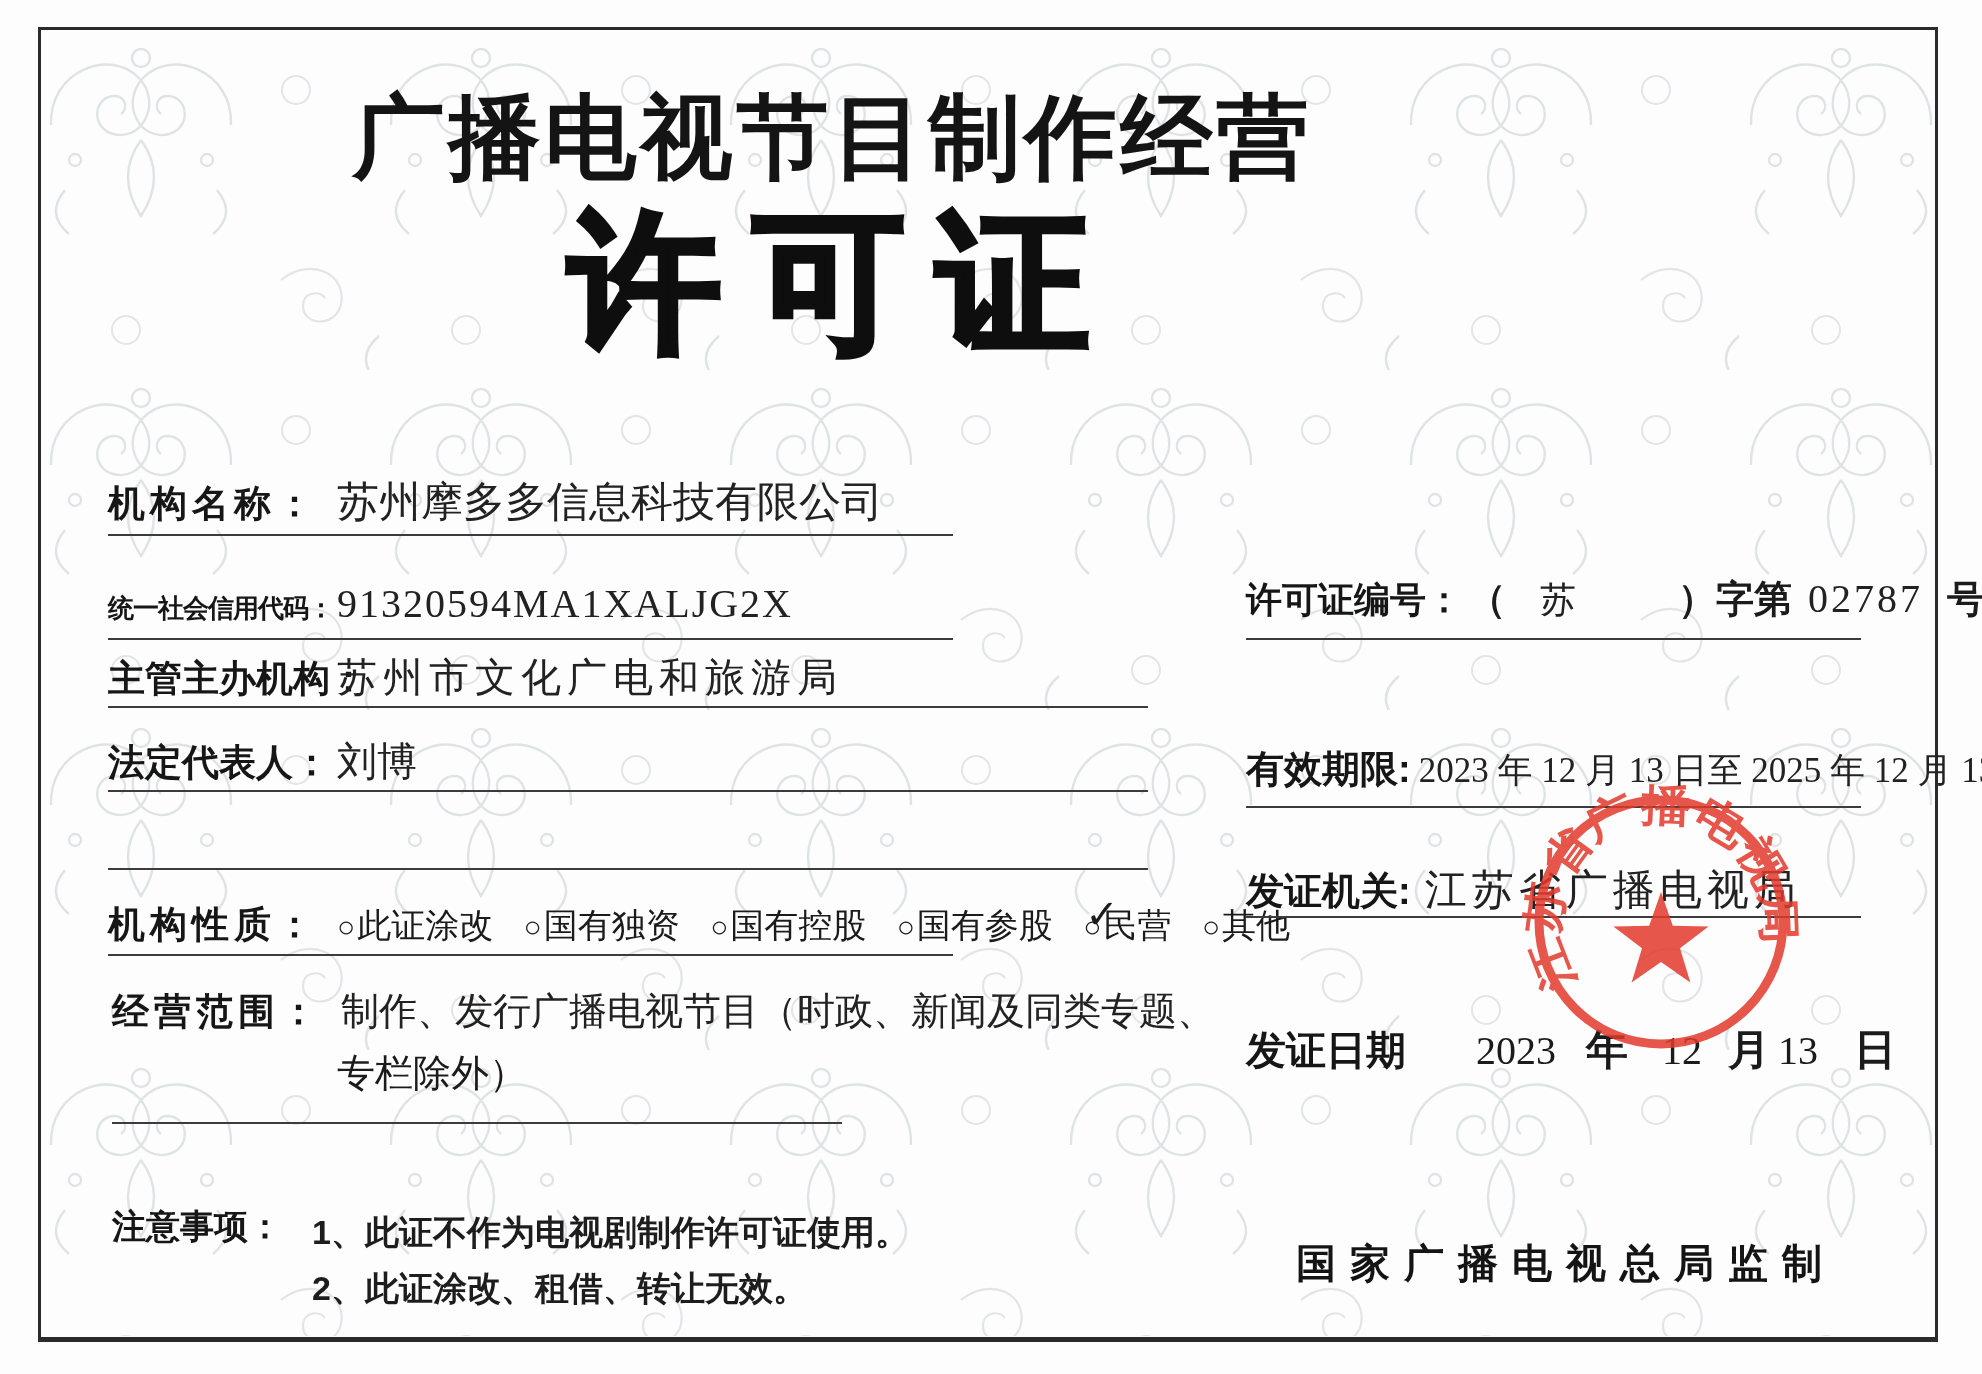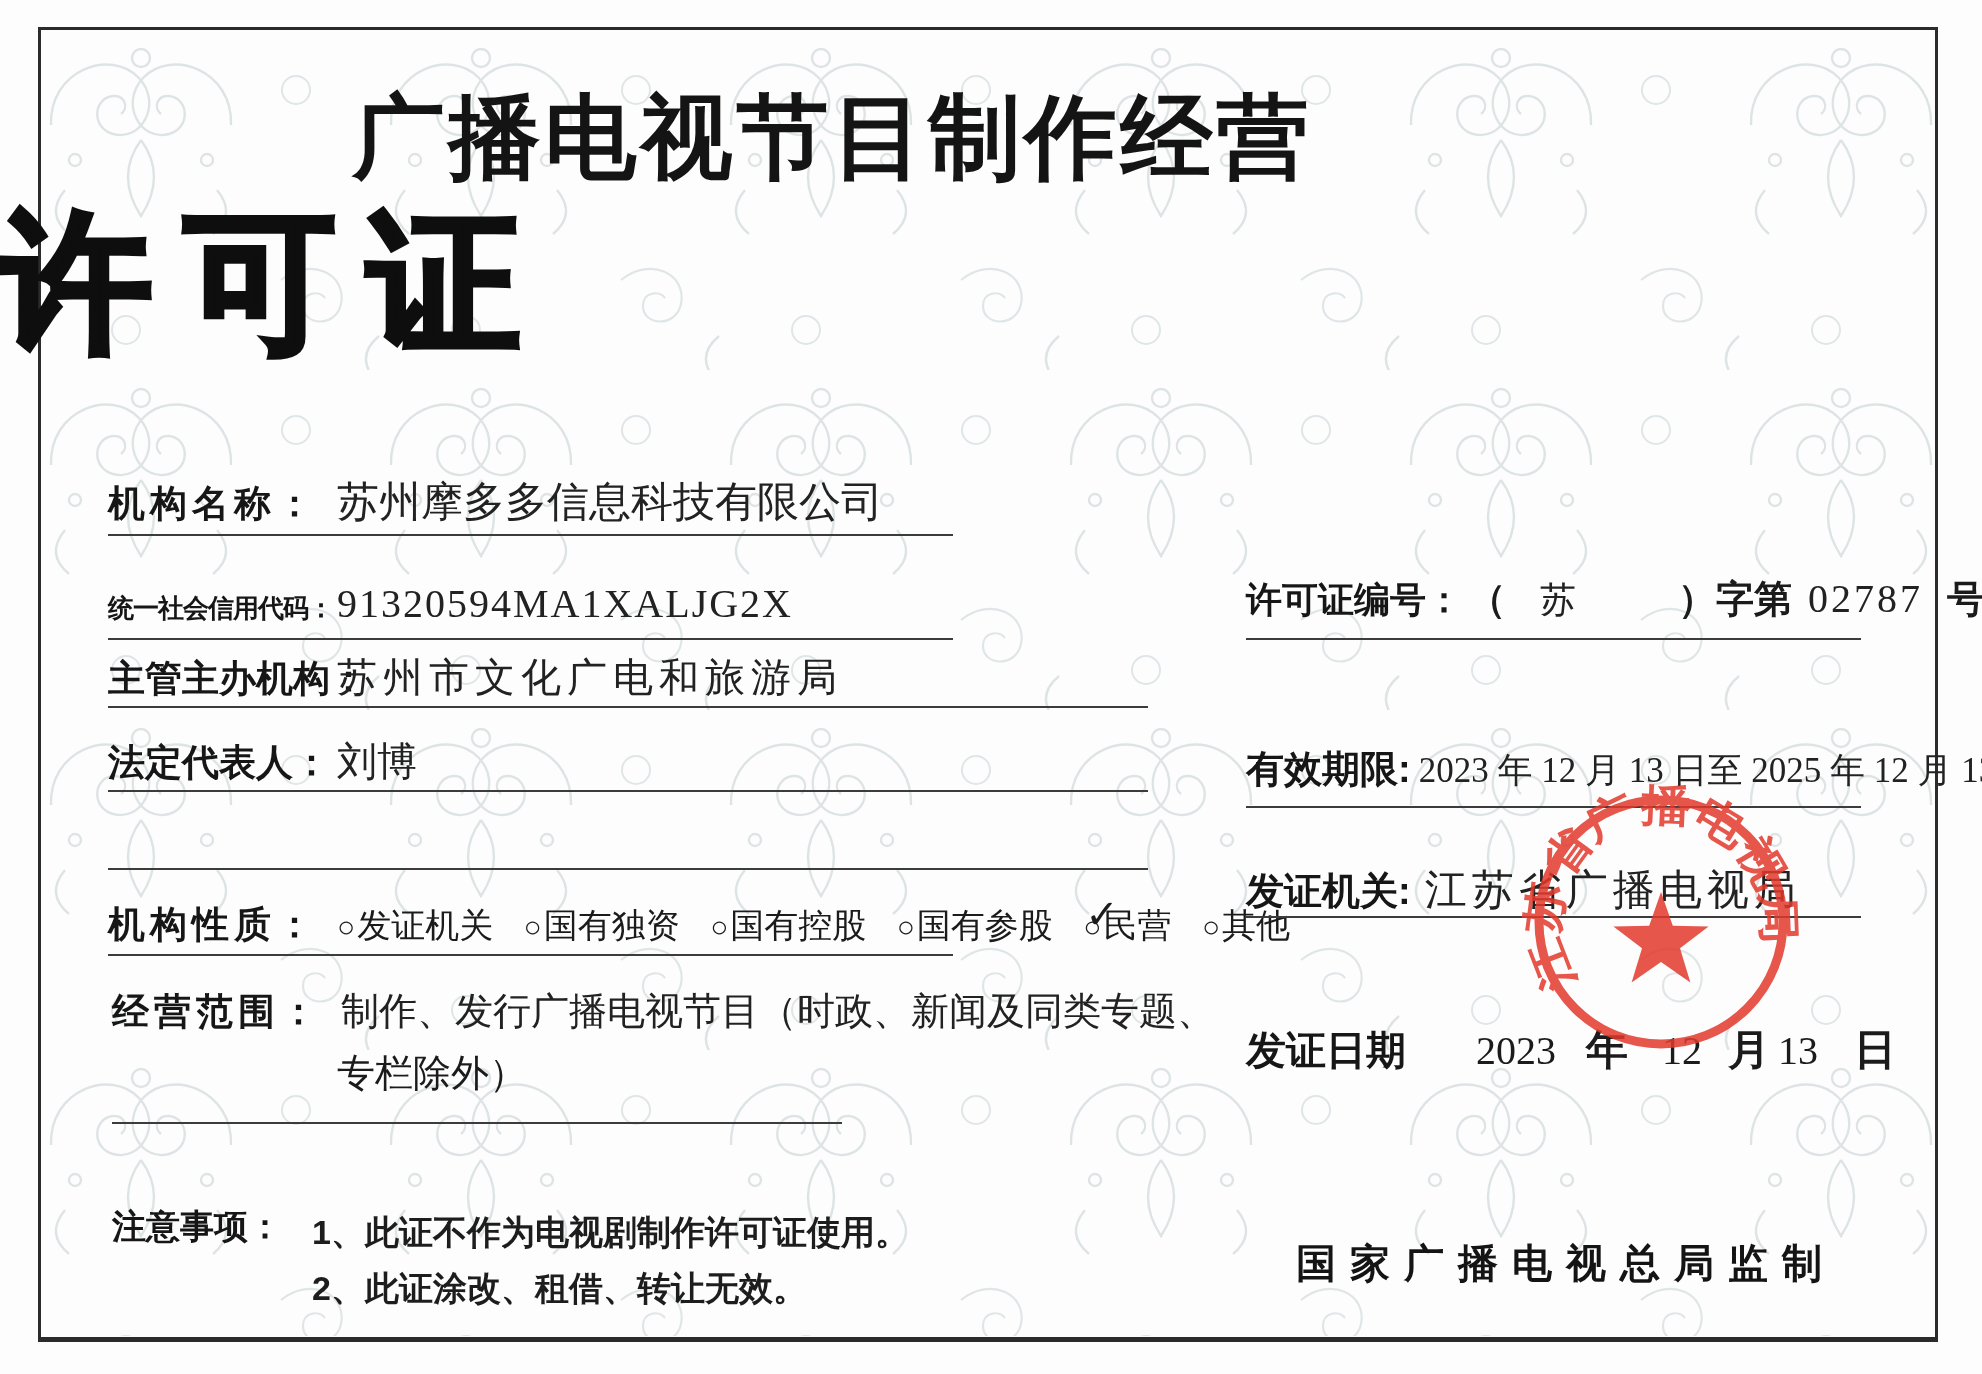--- a/index.html
+++ b/index.html
@@ -16,21 +16,21 @@
     border:3px solid #2b2b2b;border-bottom-width:5px;
     box-sizing:border-box;
   }
   .bgpattern{position:absolute;left:41px;top:30px;width:1894px;height:1306px;opacity:.9;}
   
   .title1{
     position:absolute;left:0;top:76px;width:1665px;text-align:center;
     font-size:92px;font-weight:900;letter-spacing:4px;color:#141414;
   }
   .title2{
-    position:absolute;left:0;top:182px;width:1690px;
+    position:absolute;left:0;top:182px;width:1690px;text-align:center;
     font-size:152px;font-weight:900;letter-spacing:32px;color:#0e0e0e;
     -webkit-text-stroke:5px #0e0e0e;
   }
   
   .lrow,.rrow{position:absolute;display:flex;align-items:baseline;white-space:nowrap;}
   .flabel{
     display:inline-block;width:205px;text-align-last:justify;
     font-size:37px;font-weight:900;color:#161616;flex:none;
   }
   .flabel.small{font-size:26px;letter-spacing:-1px;}
@@ -120,21 +120,21 @@
     <span class="flabel">法定代表人：</span>
     <span class="fvalue">刘博</span>
   </div>
   <div class="uline" style="left:108px;top:790px;width:1040px;"></div>
 
   <div class="uline" style="left:108px;top:868px;width:1040px;"></div>
 
   <div class="lrow" style="left:108px;top:900px;">
     <span class="flabel">机构性质：</span>
     <span style="margin-left:24px;">
-      <span class="opt"><span class="circ">○</span><span>发证机关</span></span>
+      <span class="opt"><span class="circ">○</span><span>此证涂改</span></span>
       <span class="opt"><span class="circ">○</span><span>国有独资</span></span>
       <span class="opt"><span class="circ">○</span><span>国有控股</span></span>
       <span class="opt"><span class="circ">○</span><span>国有参股</span></span>
       <span class="opt"><span class="circ">○</span><span class="checkmark">✓</span><span>民营</span></span>
       <span class="opt" style="margin-right:0;"><span class="circ">○</span><span>其他</span></span>
     </span>
   </div>
   <div class="uline" style="left:108px;top:954px;width:845px;"></div>
 
   <div class="lrow" style="left:112px;top:986px;text-align:center;">

